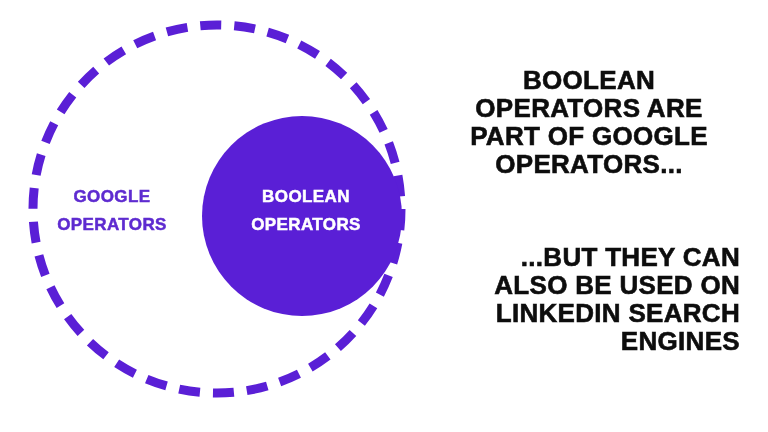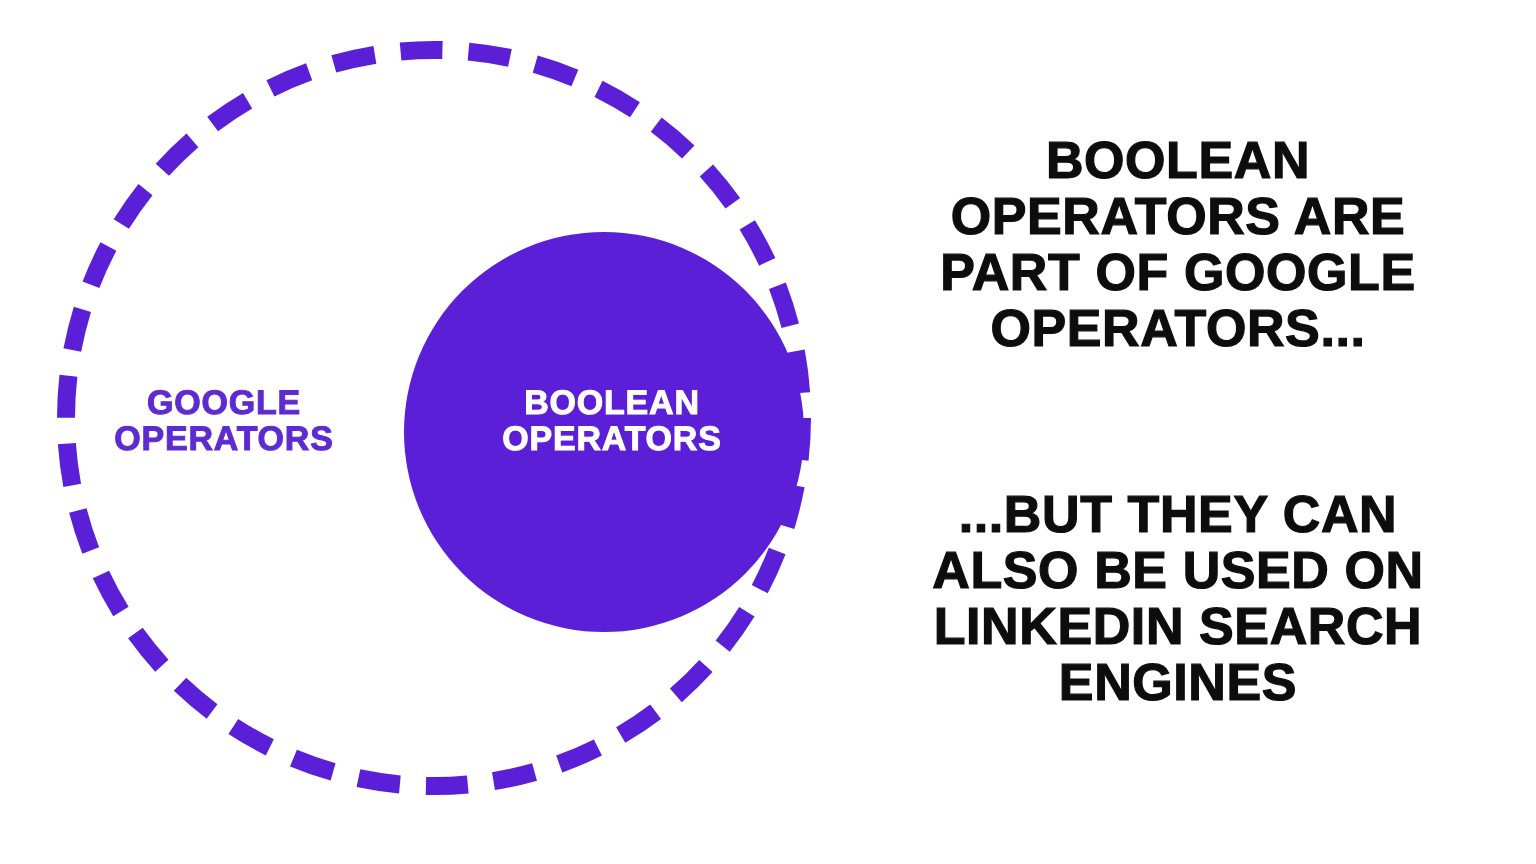--- a/index.html
+++ b/index.html
@@ -26,21 +26,21 @@
     position: absolute;
     left: 0;
     top: 0;
   }
   .circle-label {
     position: absolute;
     transform: translate(-50%, -50%);
     text-align: center;
     font-weight: 700;
     font-size: 17px;
-    line-height: 18px;
+    line-height: 28px;
     letter-spacing: 0.4px;
     white-space: pre-line;
     -webkit-text-stroke: 0.5px currentColor;
   }
   .label-google {
     left: 112px;
     top: 211px;
     color: #5e2bd0;
   }
   .label-boolean {
@@ -62,21 +62,21 @@
     text-align: center;
     color: #0d0d0d;
     font-weight: 700;
     font-size: 26px;
     line-height: 28px;
     letter-spacing: 0.3px;
     white-space: pre-line;
     -webkit-text-stroke: 0.6px #0d0d0d;
   }
   .annotation-top { top: 66px; }
-  .annotation-bottom { top: 243px; }
+  .annotation-bottom { top: 243px; text-align: right; }
 </style>
 </head>
 <body>
 
 <div class="slide">
 
   <div class="venn">
     <svg width="440" height="432" viewBox="0 0 440 432" aria-hidden="true">
       <circle cx="217" cy="209" r="184" fill="none" stroke-width="9" stroke-dasharray="21 13" stroke="#5a1fd6"></circle>
       <circle cx="302" cy="216" r="100" fill="#5a1fd6"></circle>

